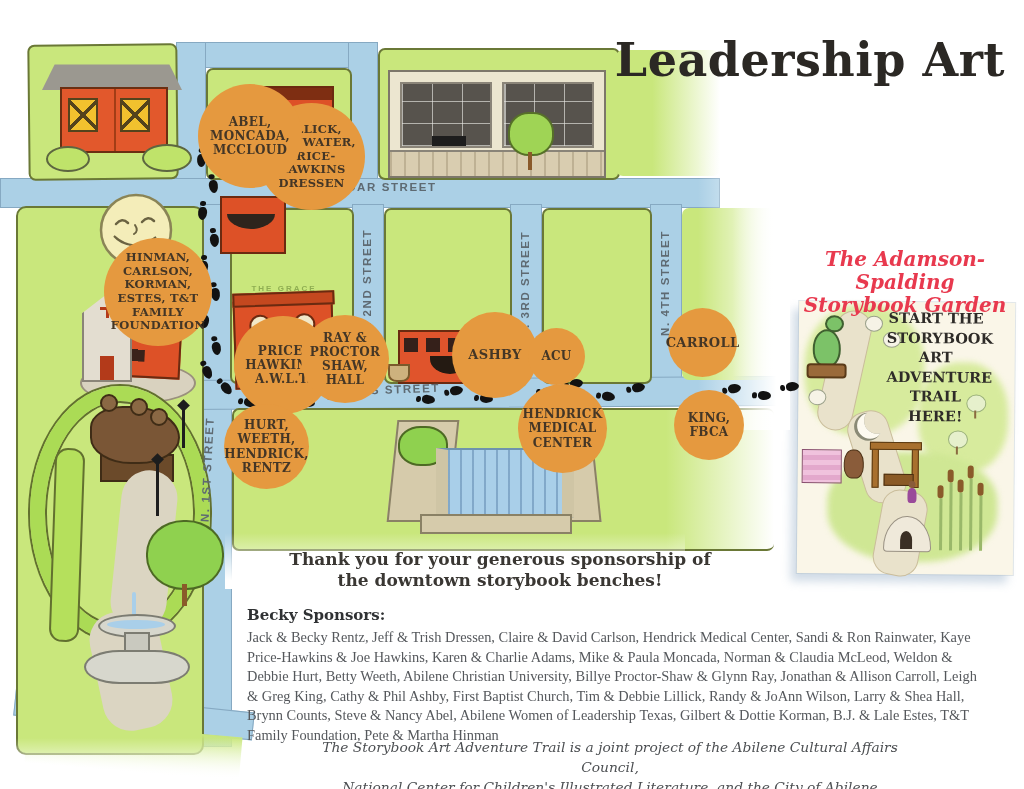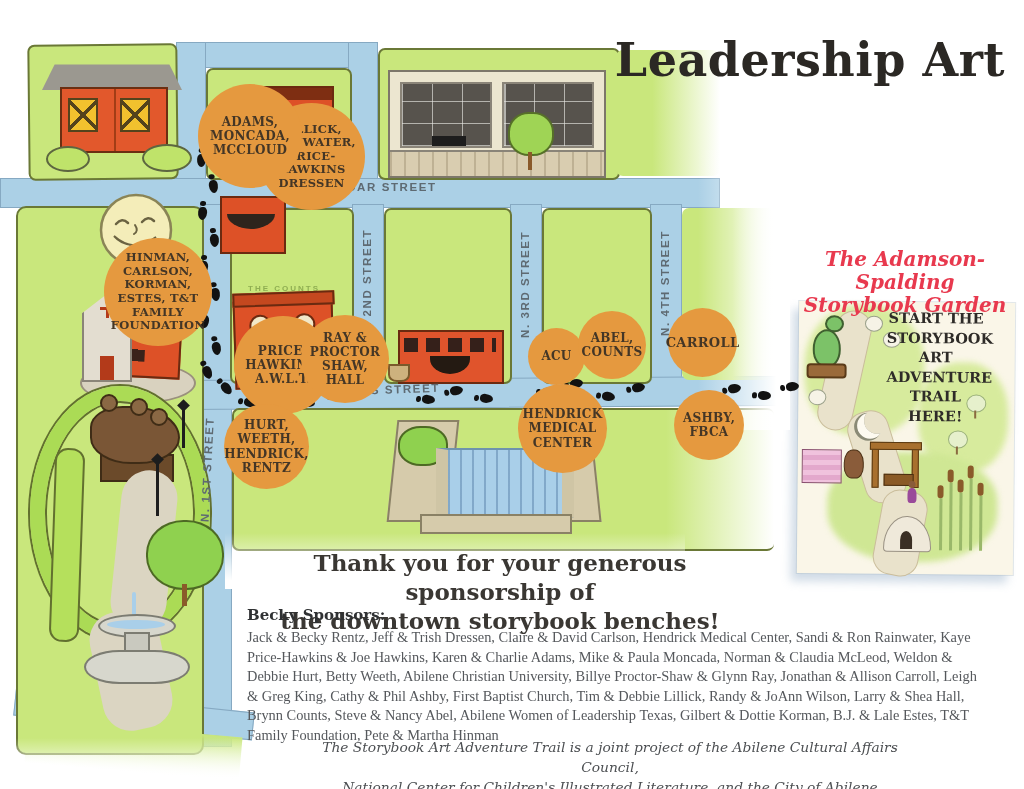--- a/index.html
+++ b/index.html
@@ -74,21 +74,21 @@
   .m8{left:578px;top:311px;width:68px;height:68px;font-size:12px;}
   .m9{left:668px;top:308px;width:69px;height:69px;font-size:13px;}
   .m10{left:518px;top:384px;width:89px;height:89px;font-size:12px;}
   .m11{left:674px;top:390px;width:70px;height:70px;font-size:12px;}
   .m12{left:224px;top:404px;width:85px;height:85px;font-size:12px;}
 
   
   .title{position:absolute;left:598px;top:34px;width:424px;text-align:center;z-index:9;
       font-weight:800;font-size:46px;line-height:1.16;color:#2b2824;letter-spacing:.5px;}
   .thanks{position:absolute;left:235px;top:549px;width:530px;text-align:center;z-index:9;
-      font-weight:800;font-size:23px;line-height:1.25;color:#3a3733;}
+      font-weight:800;font-size:17px;line-height:1.25;color:#3a3733;}
   .sponsors-h{position:absolute;left:247px;top:606px;z-index:9;font-weight:800;font-size:15px;color:#2f3133;}
   .sponsors-p{position:absolute;left:247px;top:628px;width:742px;z-index:9;
       font-family:"Liberation Serif",serif;font-size:14.4px;line-height:1.36;color:#55585c;}
   .credits{position:absolute;left:300px;top:737px;width:620px;text-align:center;z-index:9;
       font-style:italic;font-size:13.8px;line-height:1.45;color:#4c4f52;}
 
   
   .gscript{position:absolute;left:790px;top:248px;width:230px;text-align:center;z-index:9;
       color:#e8394e;font-style:italic;font-weight:800;font-size:20px;line-height:1.15;}
   .garden{position:absolute;left:798px;top:302px;width:216px;height:272px;background:#faf6e8;z-index:2;
@@ -274,21 +274,21 @@
 
     <div class="ill store1"></div>
     <div class="ill store2"></div>
 
     <div class="ill school">
       <div class="sch-ground"></div>
       <div class="sch-red"></div>
       <div class="sch-gable"></div>
     </div>
 
-    <div class="grace-sign">THE COUNTS</div>
+    <div class="grace-sign">THE GRACE</div>
     <div class="ill grace">
       <div class="gwin" style="left:14px;top:12px;"></div>
       <div class="gwin" style="left:58px;top:12px;"></div>
       <div class="gwd" style="left:14px;top:44px;"></div>
       <div class="gwd" style="left:58px;top:44px;"></div>
     </div>
 
     <div class="ill ashbyb"></div>
     <div class="ill basket"></div>
 
@@ -327,48 +327,48 @@
     <div class="fade fadeBL"></div>
 
     <div class="slabel lCedar">CEDAR STREET</div>
     <div class="slabel lCypress">CYPRESS STREET</div>
     <div class="slabel vert lN1">N. 1ST STREET</div>
     <div class="slabel vert lN2">N. 2ND STREET</div>
     <div class="slabel vert lN3">N. 3RD STREET</div>
     <div class="slabel vert lN4">N. 4TH STREET</div>
 
     <div class="marker m1">
-        <span>ADAMS, MONCADA, MCCLOUD</span>
+        <span>ABEL, MONCADA, MCCLOUD</span>
       </div>
     <div class="marker m2">
         <span>LILLICK, RAINWATER, PRICE-HAWKINS DRESSEN</span>
       </div>
     <div class="marker m3">
         <span>HINMAN, CARLSON, KORMAN, ESTES, T&amp;T FAMILY FOUNDATION</span>
       </div>
     <div class="marker m4">
         <span>PRICE-HAWKINS, A.W.L.T.</span>
       </div>
     <div class="marker m5">
         <span>RAY &amp; PROCTOR SHAW, HALL</span>
       </div>
+    <div class="marker m6">
+        <span>ASHBY</span>
+      </div>
     <div class="marker m7">
         <span>ACU</span>
       </div>
-    <div class="marker m8">
-        <span>ABEL, COUNTS</span>
-      </div>
     <div class="marker m9">
         <span>CARROLL</span>
       </div>
     <div class="marker m10">
         <span>HENDRICK MEDICAL CENTER</span>
       </div>
     <div class="marker m11">
-        <span>ASHBY, FBCA</span>
+        <span>KING, FBCA</span>
       </div>
     <div class="marker m12">
         <span>HURT, WEETH, HENDRICK, RENTZ</span>
       </div>
   <div class="fp" style="left: 207px; top: 128px; transform: rotate(174deg);"></div>
       <div class="fp" style="left: 197px; top: 154px; transform: rotate(184deg);"></div>
       <div class="fp" style="left: 209px; top: 180px; transform: rotate(172deg);"></div>
       <div class="fp" style="left: 198px; top: 207px; transform: rotate(186deg);"></div>
       <div class="fp" style="left: 210px; top: 234px; transform: rotate(174deg);"></div>
       <div class="fp" style="left: 199px; top: 261px; transform: rotate(186deg);"></div>

